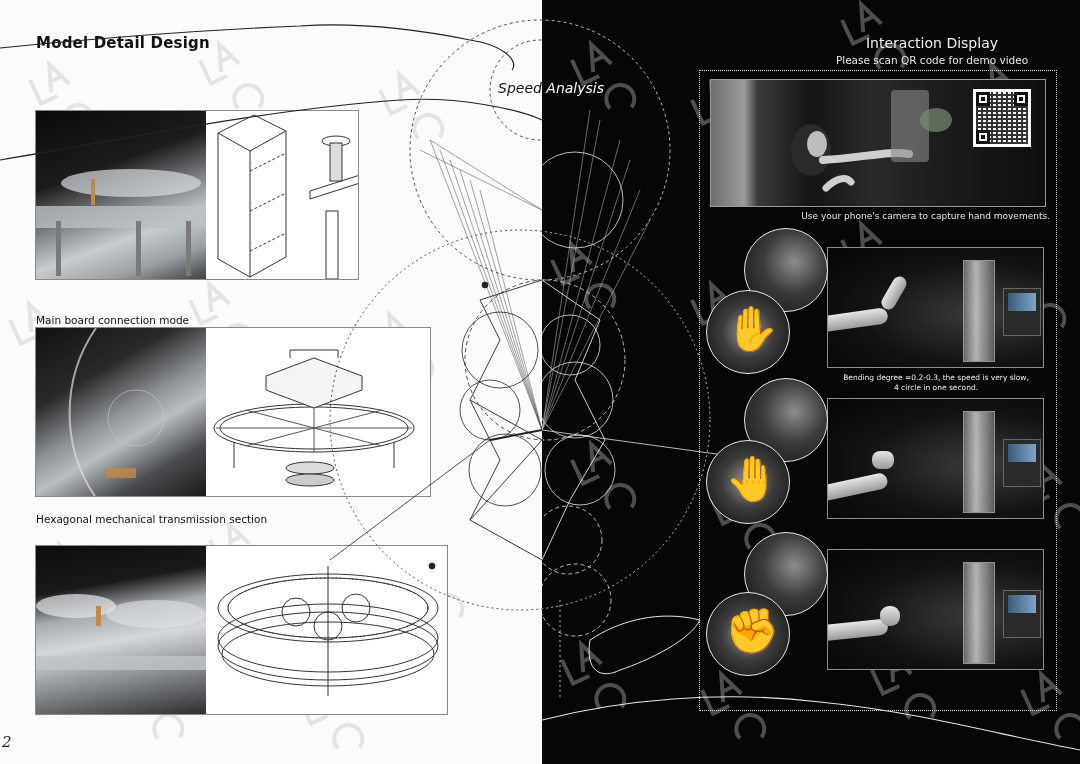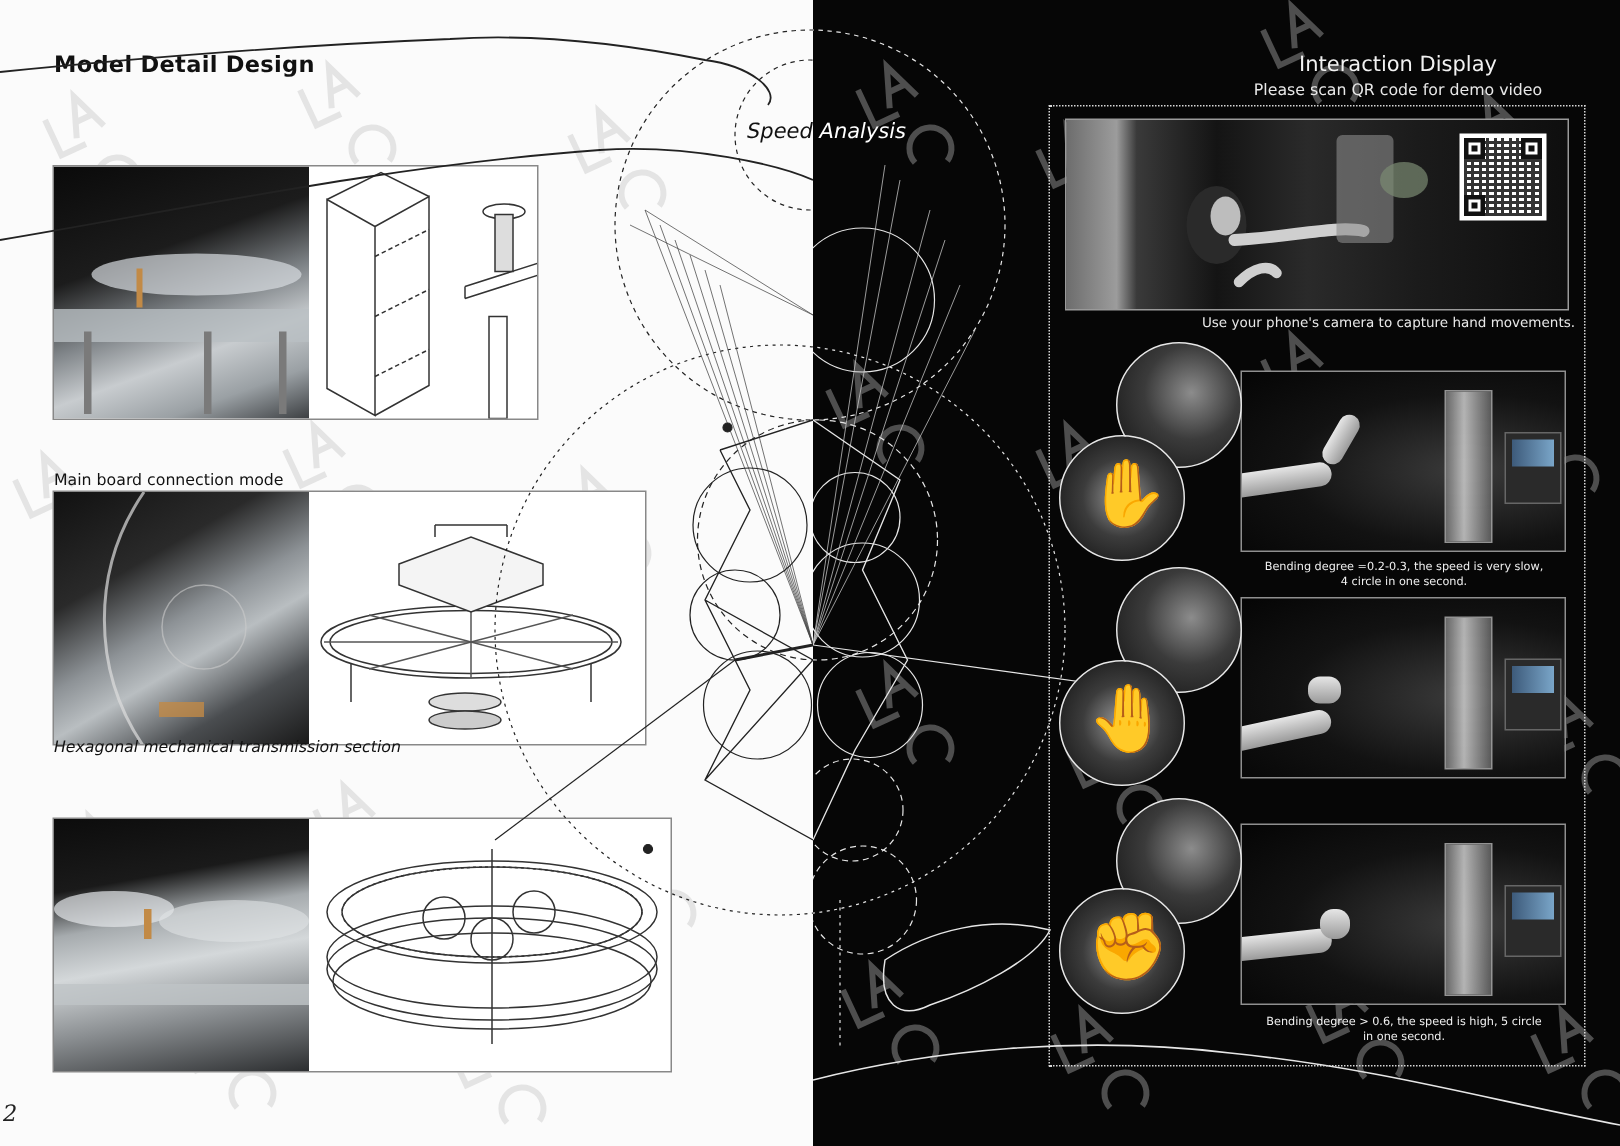--- a/index.html
+++ b/index.html
@@ -143,21 +143,21 @@
             <path d="M60 48 L108 30 L156 48 L156 62 L108 80 L60 62 Z" fill="#f4f4f4"></path>
             <path d="M84 22 L84 30 M132 22 L132 30 M84 22 L132 22"></path>
             <ellipse cx="104" cy="140" rx="24" ry="6" fill="#ddd"></ellipse>
             <ellipse cx="104" cy="152" rx="24" ry="6" fill="#ccc"></ellipse>
             <line x1="28" y1="114" x2="28" y2="140"></line>
               <line x1="188" y1="114" x2="188" y2="140"></line>
           </g>
         </svg>
       </div>
     </div>
-    <div class="caption" style="top:492px;font-style:italic;">Hexagonal mechanical transmission section</div>
+    <div class="caption" style="top:513px;">Hexagonal mechanical transmission section</div>
 
     <div class="card" style="left:35px; top:545px; width:413px; height:170px;">
       <div class="photo" style="width:170px; background:linear-gradient(170deg,#0c0c0c 0%,#1a1a1a 25%,#a6abae 40%,#d4d8da 55%,#8a8e91 75%,#2c2e30 100%);">
         <svg width="170" height="170">
           <ellipse cx="40" cy="60" rx="40" ry="12" fill="#e4e7e9" opacity="0.7"></ellipse>
           <ellipse cx="120" cy="68" rx="50" ry="14" fill="#e0e3e5" opacity="0.6"></ellipse>
           <rect x="60" y="60" width="5" height="20" fill="#c28a46"></rect>
           <rect x="0" y="110" width="170" height="14" fill="#bfc4c7" opacity="0.8"></rect>
         </svg>
       </div>
@@ -327,18 +327,14 @@
   <div class="circle-face" style="left:744px; top:532px;"></div>
   <div class="circle-hand" style="left:706px; top:592px;">
     <span class="hand">✊</span>
   </div>
   <div class="gesture-photo" style="top:549px;">
     <div class="arm" style="left:-10px; top:72px; width:70px; transform:rotate(-6deg);"></div>
     <div class="arm" style="left:52px; top:56px; width:20px; height:20px; border-radius:9px;"></div>
     <div class="machine"></div>
     <div class="laptop"></div>
   </div>
-  <div class="gesture-caption" style="top:676px;">
-    <div>Bending degree &gt; 0.6, the speed is high, 5 circle</div>
-    <div>in one second.</div>
-  </div>
 
 </div>
 
 </body></html>

